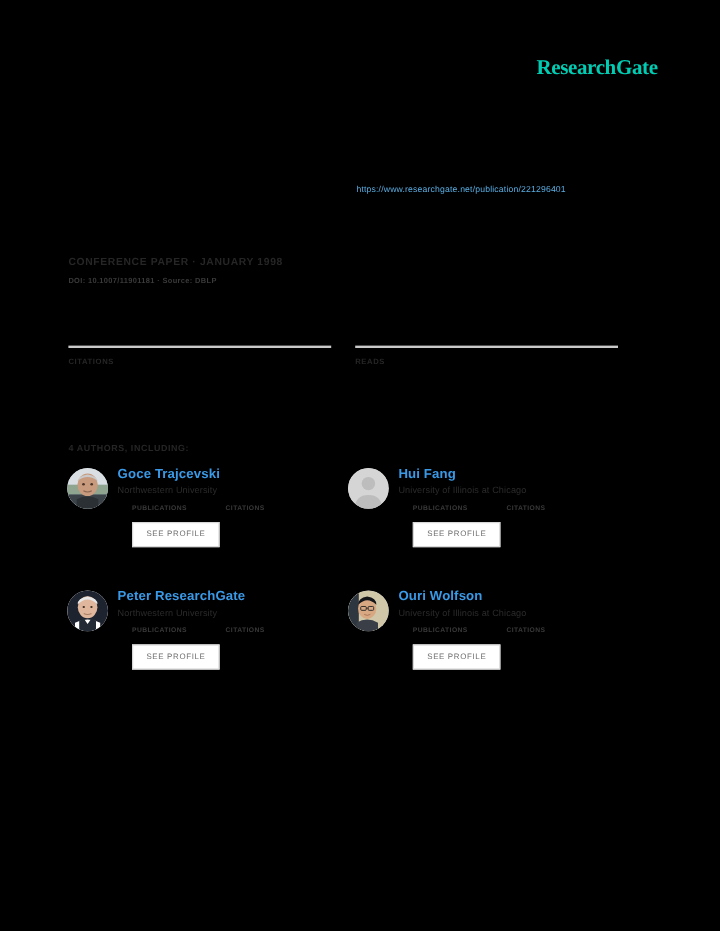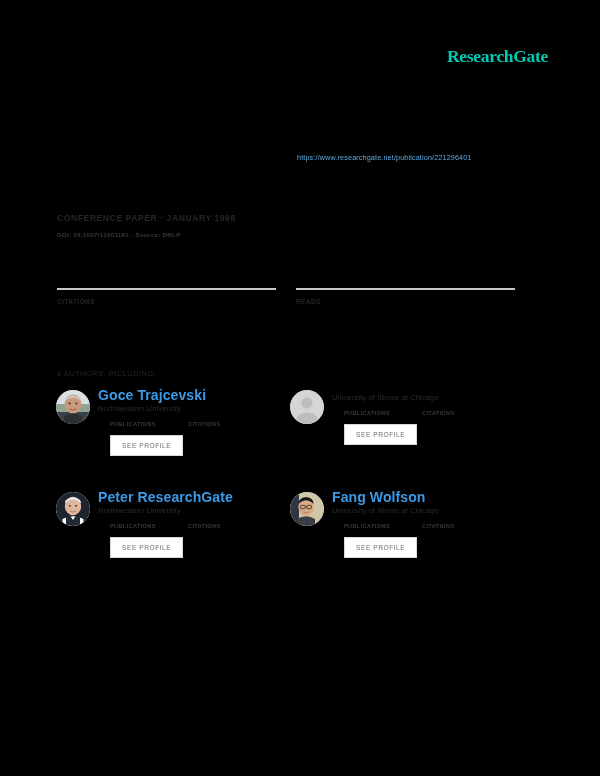--- a/index.html
+++ b/index.html
@@ -93,21 +93,21 @@
     color: #262626;
     white-space: nowrap;
   }
 
   
   .authors-heading {
     position: absolute;
     left: 57px;
     top: 369px;
     font-size: 7.4px;
-    font-weight: normal;
+    font-weight: bold;
     letter-spacing: 0.5px;
     color: #262626;
     white-space: nowrap;
   }
 
   
   .authors-grid {
     position: absolute;
     left: 56px;
     top: 390px;
@@ -133,21 +133,21 @@
     background: #cfcfcf;
   }
   .avatar svg { display: block; width: 100%; height: 100%; }
 
   .author-info {
     margin-left: 8px;
     flex: 1 1 auto;
     min-width: 0;
   }
   .author-name {
-    font-size: 14px;
+    font-size: 11px;
     font-weight: bold;
     color: #3a9ae8;
     letter-spacing: 0.1px;
     white-space: nowrap;
     line-height: 11px;
   }
   .author-affil {
     margin-top: 3px;
     font-size: 7.6px;
     font-weight: normal;
@@ -265,20 +265,21 @@
 
       <div class="author-card">
         <div class="avatar">
           <svg viewBox="0 0 34 34">
             <circle cx="17" cy="17" r="17" fill="#d5d5d5"></circle>
             <circle cx="17" cy="13" r="5.6" fill="#bdbdbd"></circle>
             <path d="M5.5 34 Q6 22.5 17 22.5 Q28 22.5 28.5 34Z" fill="#bdbdbd"></path>
           </svg>
         </div>
         <div class="author-info">
+          <div class="author-name">Hui Fang</div>
           <div class="author-affil">University of Illinois at Chicago</div>
           <div class="author-stats">
             <div class="author-stat">
               <div class="author-stat-num"></div>
               <div class="author-stat-lbl">PUBLICATIONS</div>
             </div>
             <div class="author-stat">
               <div class="author-stat-num"></div>
               <div class="author-stat-lbl">CITATIONS</div>
             </div>
@@ -343,21 +344,21 @@
               <path d="M8.6 12 Q16 4.5 23.6 12 Q23.8 6 16 5 Q8.4 6 8.6 12Z" fill="#15161a"></path>
               <rect x="10.6" y="13.4" width="4.6" height="3.2" rx="0.8" fill="none" stroke="#2a2a2a" stroke-width="0.8"></rect>
               <rect x="16.8" y="13.4" width="4.6" height="3.2" rx="0.8" fill="none" stroke="#2a2a2a" stroke-width="0.8"></rect>
               <line x1="15.2" y1="14.8" x2="16.8" y2="14.8" stroke="#2a2a2a" stroke-width="0.7"></line>
               <path d="M13.5 20 Q16 21.6 18.6 20" stroke="#a87358" stroke-width="0.8" fill="none"></path>
               <path d="M7 27 Q16 21.5 25 27 L25 34 L7 34Z" fill="#3a3f47"></path>
             </g>
           </svg>
         </div>
         <div class="author-info">
-          <div class="author-name">Fang Wolfson</div>
+          <div class="author-name">Ouri Wolfson</div>
           <div class="author-affil">University of Illinois at Chicago</div>
           <div class="author-stats">
             <div class="author-stat">
               <div class="author-stat-num"></div>
               <div class="author-stat-lbl">PUBLICATIONS</div>
             </div>
             <div class="author-stat">
               <div class="author-stat-num"></div>
               <div class="author-stat-lbl">CITATIONS</div>
             </div>

